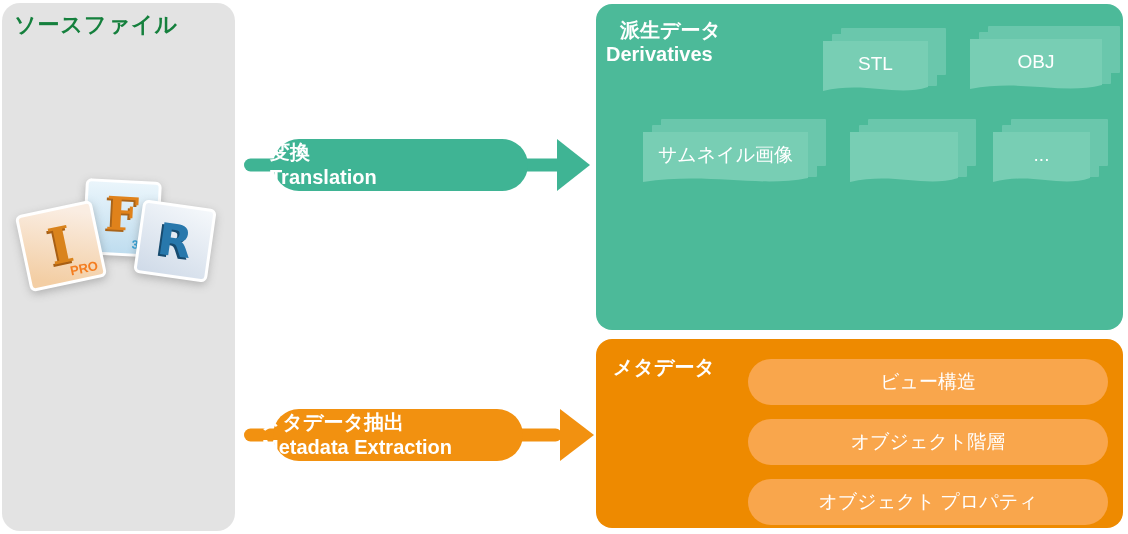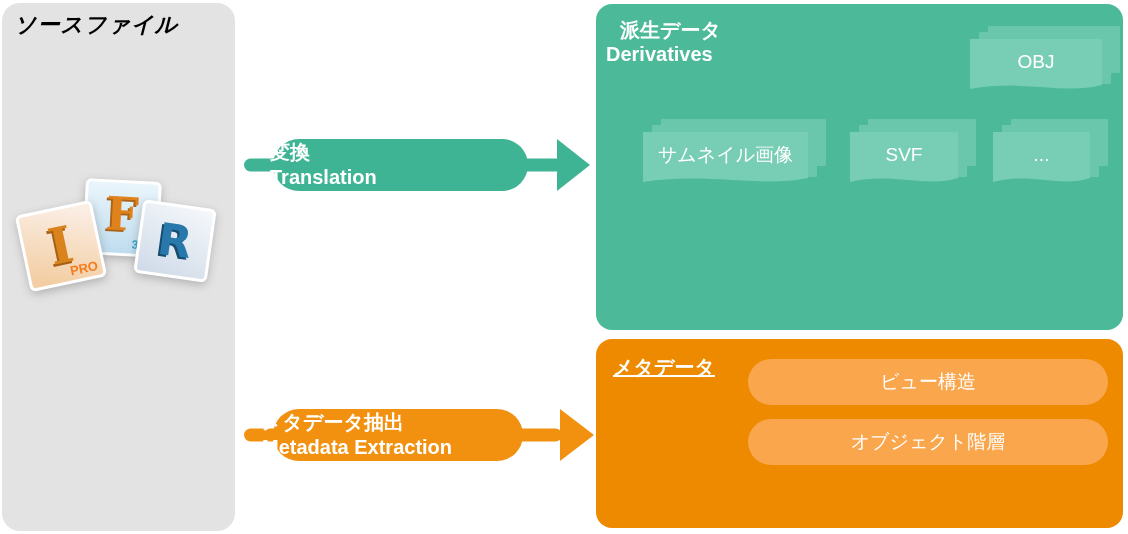--- a/index.html
+++ b/index.html
@@ -4,21 +4,21 @@
 <style>
   * { margin:0; padding:0; box-sizing:border-box; }
   html,body { background:#fff; }
   body { font-family:"Liberation Sans", sans-serif; }
   .stage { position:relative; width:1128px; height:534px; background:#fff; overflow:hidden; }
 
   
   .source-panel { position:absolute; left:2px; top:3px; width:233px; height:528px;
                   background:#E3E3E3; border-radius:18px; }
   .source-title { position:absolute; left:12px; top:7px; font-size:22px; font-weight:bold;
-                  color:#000000; letter-spacing:1px;font-style:italic; }
+                  color:#15803d; letter-spacing:1px; }
   .app-tile { position:absolute; background:#fff; border-radius:6px; padding:3px;
               box-shadow:0 3px 8px rgba(90,90,90,.35); }
   .app-tile .face { width:100%; height:100%; border-radius:3px; position:relative;
                     display:flex; align-items:center; justify-content:center; }
   .tile-fusion  { left:82px;  top:177px; width:76px; height:76px; transform:rotate(3deg);  z-index:1; }
   .tile-inventor{ left:20px;  top:204px; width:78px; height:78px; transform:rotate(-12deg); z-index:2; }
   .tile-revit   { left:136px; top:201px; width:74px; height:74px; transform:rotate(8deg);  z-index:2; }
   .face-inventor { background:linear-gradient(200deg,#FAEDE2 10%,#F3CEA4 90%); }
   .face-fusion   { background:linear-gradient(180deg,#EAF5FB,#BFDDEF); }
   .face-revit    { background:linear-gradient(200deg,#F5F8FB,#CFDAE8); }
@@ -61,21 +61,21 @@
   .st-thumb{ left:47px;  top:128px; width:165px; height:58px; }
   .st-svf  { left:254px; top:128px; width:108px; height:58px; }
   .st-more { left:397px; top:128px; width:97px;  height:58px; }
   .st-geo  { left:176px; top:240px; width:281px; height:61px; }
   .st-geo .stack-label { height:48px; }
 
   
   .metadata-box { position:absolute; left:596px; top:339px; width:527px; height:189px;
                   background:#EE8A00; border-radius:16px; }
   .meta-title { position:absolute; left:17px; top:15px; color:#fff; font-weight:bold;
-                font-size:20px;text-decoration:underline; }
+                font-size:20px; }
   .meta-pill { position:absolute; left:152px; width:360px; height:46px; border-radius:23px;
                background:#F9A64C; display:flex; align-items:center; justify-content:center;
                color:#fff; font-size:19px;margin-top:6px; }
   .pill-0 { top:14px; } .pill-1 { top:74px; } .pill-2 { top:134px; }
 </style>
 </head>
 <body>
 
 <div class="stage">
 
@@ -128,20 +128,28 @@
     <div>メタデータ抽出</div>
     <div>Metadata Extraction</div>
   </div>
 
   <div class="derivatives-box">
     <div class="deriv-title">
       <span class="jp">派生データ</span>
       <span class="en">Derivatives</span>
     </div>
 
+    <div class="stack st-stl">
+      <div class="sheet-back b2"></div>
+      <div class="sheet-back b1"></div>
+      <svg class="sheet-front" viewBox="0 0 100 58" preserveAspectRatio="none">
+        <path d="M0 0 H100 V46 C70 56, 40 40, 0 50 Z"></path>
+      </svg>
+      <div class="stack-label">STL</div>
+    </div>
 
     <div class="stack st-obj">
       <div class="sheet-back b2"></div>
       <div class="sheet-back b1"></div>
       <svg class="sheet-front" viewBox="0 0 100 58" preserveAspectRatio="none">
         <path d="M0 0 H100 V46 C70 56, 40 40, 0 50 Z"></path>
       </svg>
       <div class="stack-label">OBJ</div>
     </div>
 
@@ -153,33 +161,33 @@
       </svg>
       <div class="stack-label">サムネイル画像</div>
     </div>
 
     <div class="stack st-svf">
       <div class="sheet-back b2"></div>
       <div class="sheet-back b1"></div>
       <svg class="sheet-front" viewBox="0 0 100 58" preserveAspectRatio="none">
         <path d="M0 0 H100 V46 C70 56, 40 40, 0 50 Z"></path>
       </svg>
-      <div class="stack-label">SVF</div>
     </div>
 
     <div class="stack st-more">
       <div class="sheet-back b2"></div>
       <div class="sheet-back b1"></div>
       <svg class="sheet-front" viewBox="0 0 100 58" preserveAspectRatio="none">
         <path d="M0 0 H100 V46 C70 56, 40 40, 0 50 Z"></path>
       </svg>
       <div class="stack-label">...</div>
     </div>
 
   </div>
 
   <div class="metadata-box">
     <div class="meta-title">メタデータ</div>
     <div class="meta-pill pill-0">ビュー構造</div>
     <div class="meta-pill pill-1">オブジェクト階層</div>
+    <div class="meta-pill pill-2">オブジェクト プロパティ</div>
   </div>
 
 </div>
 
 </body></html>

